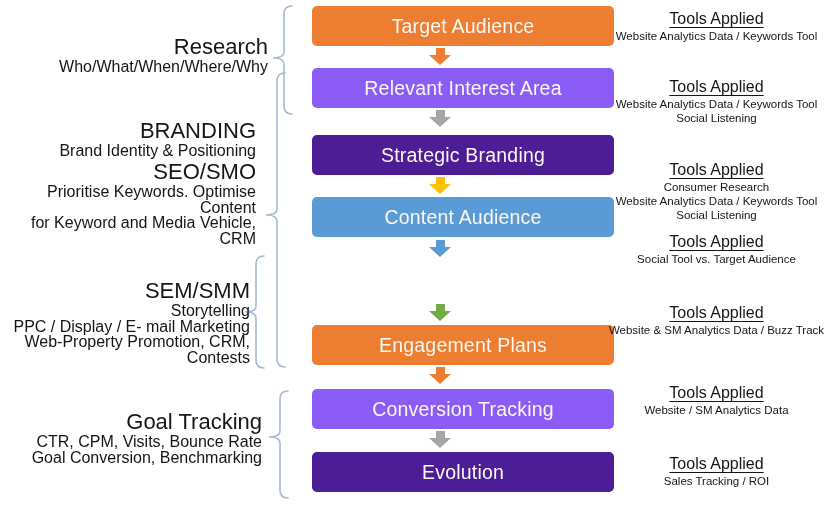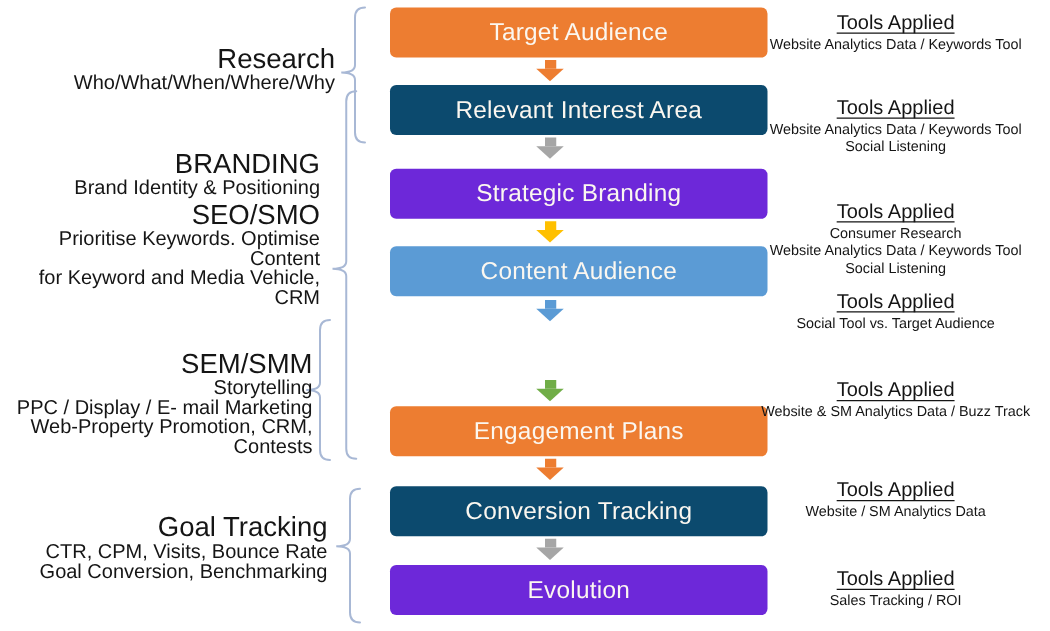--- a/index.html
+++ b/index.html
@@ -13,22 +13,22 @@
     overflow:hidden;
   }
   
   .box {
     position:absolute; left:280px; width:302px; height:40px;
     border-radius:5px;
     display:flex; align-items:center; justify-content:center;
     font-size:19.5px; color:#FBF7F0; letter-spacing:0.2px;margin-left:32px;
   }
   .bg-orange{background:#ED7D31}
-  .bg-gray{background:#0c4a6e}
-  .bg-gold{background:#6d28d9}
+  .bg-gray{background:#8b5cf6}
+  .bg-gold{background:#4c1d95}
   .bg-blue{background:#5B9BD5}
   .bg-green{background:#70AD47}
 
   
   .arrow { position:absolute; left:429px; width:22px; }
   .arrow .stem { margin:0 auto; width:9px; height:7px; }
   .arrow .head { width:0; height:0; border-left:11px solid transparent; border-right:11px solid transparent; border-top:10px solid #000; }
   .ar-orange .stem{background:#ED7D31} .ar-orange .head{border-top-color:#ED7D31}
   .ar-gray .stem{background:#A6A6A6}  .ar-gray .head{border-top-color:#A6A6A6}
   .ar-gold .stem{background:#FFC000}  .ar-gold .head{border-top-color:#FFC000}

